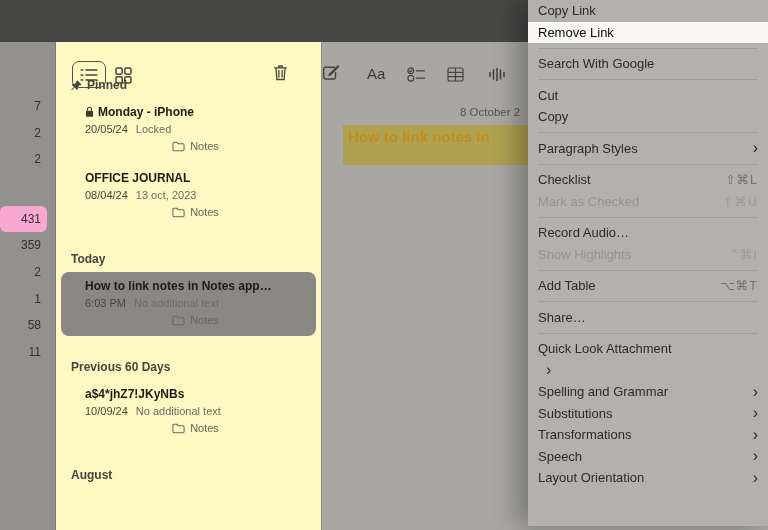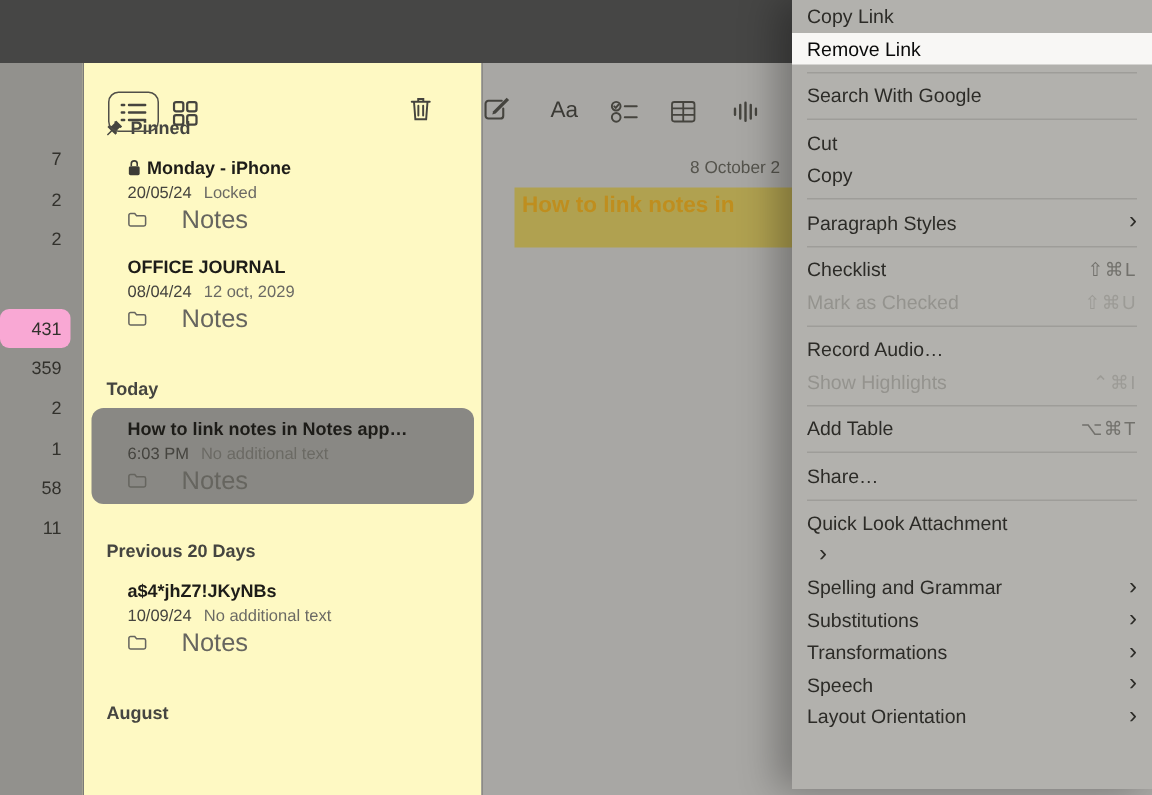--- a/index.html
+++ b/index.html
@@ -67,22 +67,22 @@
   .note-row { padding: 7px 10px 9px 24px; margin: 2px 5px; border-radius: 8px; }
   .note-row.selected { background: #898884; }
   .nt-line {
     font-size: 12px; font-weight: 700; color: #1d1c18; line-height: 14px;
     display: flex; align-items: center; gap: 4px;
     white-space: nowrap; overflow: hidden;
   }
   .nm-line { margin-top: 4px; font-size: 11px; line-height: 13px;
              color: #6b6a64; display: flex; gap: 8px; white-space: nowrap; }
   .nm-date { color: #45443f; }
-  .nf-line { margin-top: 4px; font-size: 17px; line-height: 13px;
-             color: #66655f; display: flex; align-items: center; gap: 23px; }
+  .nf-line { margin-top: 4px; font-size: 11px; line-height: 13px;
+             color: #66655f; display: flex; align-items: center; gap: 5px; justify-content: center; }
   .nf-icon { display: inline-flex; color: #66655f; }
   .lock-wrap { display: inline-flex; color: #3c3b36; }
   
   .note-date {
     position: absolute; top: 64px; left: 138px;
     font-size: 11.5px; color: #55544d; white-space: nowrap;
   }
   .note-title {
     position: absolute; top: 86px; left: 21px;
     font-size: 15px; font-weight: 700; white-space: nowrap;
@@ -162,21 +162,21 @@
           </span>
           <span>Notes</span>
         </div>
       </div>
       <div class="note-row">
         <div class="nt-line">
           <span>OFFICE JOURNAL</span>
         </div>
         <div class="nm-line">
           <span class="nm-date">08/04/24</span>
-          <span>12 oct, 2029</span>
+          <span>13 oct, 2023</span>
         </div>
         <div class="nf-line">
           <span class="nf-icon">
             <svg width="13" height="11" viewBox="0 0 14 11" fill="none" stroke="currentColor" stroke-width="1.1">
               <path d="M1 2.2A1.2 1.2 0 0 1 2.2 1h3l1.3 1.6h5.3A1.2 1.2 0 0 1 13 3.8v5A1.2 1.2 0 0 1 11.8 10H2.2A1.2 1.2 0 0 1 1 8.8z"></path>
             </svg>
           </span>
           <span>Notes</span>
         </div>
       </div>
@@ -194,21 +194,21 @@
         <div class="nf-line">
           <span class="nf-icon">
             <svg width="13" height="11" viewBox="0 0 14 11" fill="none" stroke="currentColor" stroke-width="1.1">
               <path d="M1 2.2A1.2 1.2 0 0 1 2.2 1h3l1.3 1.6h5.3A1.2 1.2 0 0 1 13 3.8v5A1.2 1.2 0 0 1 11.8 10H2.2A1.2 1.2 0 0 1 1 8.8z"></path>
             </svg>
           </span>
           <span>Notes</span>
         </div>
       </div>
       <div class="section-header">
-        <span>Previous 20 Days</span>
+        <span>Previous 60 Days</span>
       </div>
       <div class="note-row">
         <div class="nt-line">
           <span>a$4*jhZ7!JKyNBs</span>
         </div>
         <div class="nm-line">
           <span class="nm-date">10/09/24</span>
           <span>No additional text</span>
         </div>
         <div class="nf-line">

